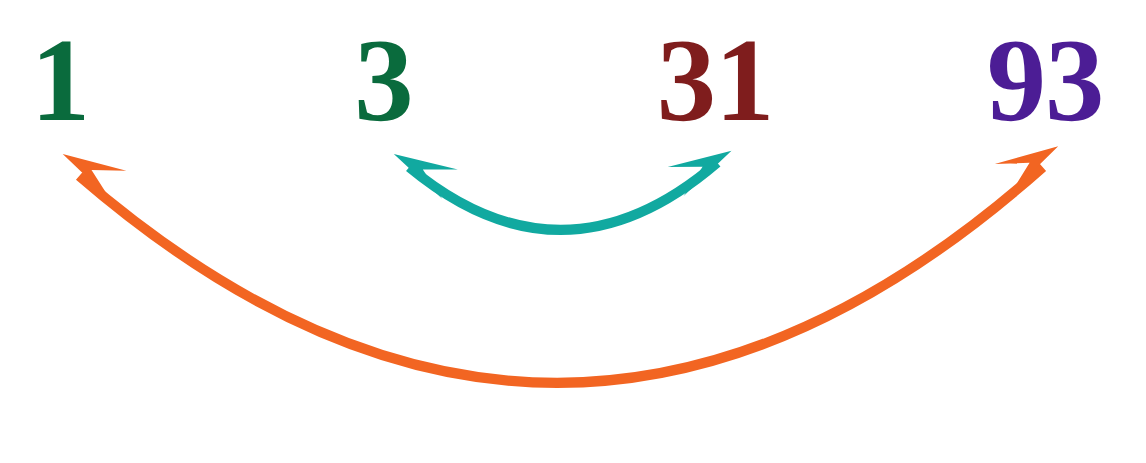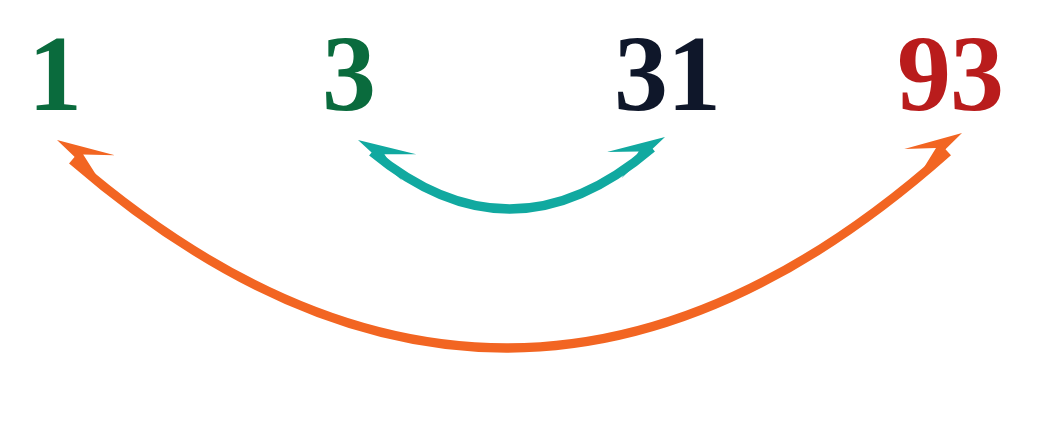--- a/index.html
+++ b/index.html
@@ -34,22 +34,22 @@
     height: 421px;
   }
 </style>
 </head>
 <body>
 
 <div id="canvas" style="width: 1042px; height: 421px; background: rgb(255, 255, 255);">
 
   <span class="number-label" id="num-0" style="left: 28px; top: 20px; font-size: 108px; color: rgb(10, 107, 61);">1</span>
   <span class="number-label" id="num-1" style="left: 322px; top: 20px; font-size: 108px; color: rgb(10, 107, 61);">3</span>
-  <span class="number-label" id="num-2" style="left: 614px; top: 20px; font-size: 108px; color: #0f172a;">31</span>
-  <span class="number-label" id="num-3" style="left: 897px; top: 20px; font-size: 108px; color: #b91c1c;">93</span>
+  <span class="number-label" id="num-2" style="left: 597px; top: 20px; font-size: 108px; color: #7f1d1d;">31</span>
+  <span class="number-label" id="num-3" style="left: 897px; top: 20px; font-size: 108px; color: #4c1d95;">93</span>
 
   <svg id="arrow-layer" viewBox="0 0 1042 421" width="1042" height="421" aria-hidden="true">
 
     <g id="g-outer">
       <path id="outer-path" fill="none" stroke-linecap="butt" d="M 72 160 Q 512 540 948 152" stroke="#f26522" stroke-width="9"></path>
       <polygon id="outer-head-left" points="57.0,140.0 100.3,181.4 83.2,154.6 114.9,155.2" fill="#f26522"></polygon>
       <polygon id="outer-head-right" points="962.0,133.0 904.3,149.1 936.0,148.0 919.3,175.0" fill="#f26522"></polygon>
     </g>
 
     <g id="g-inner">

